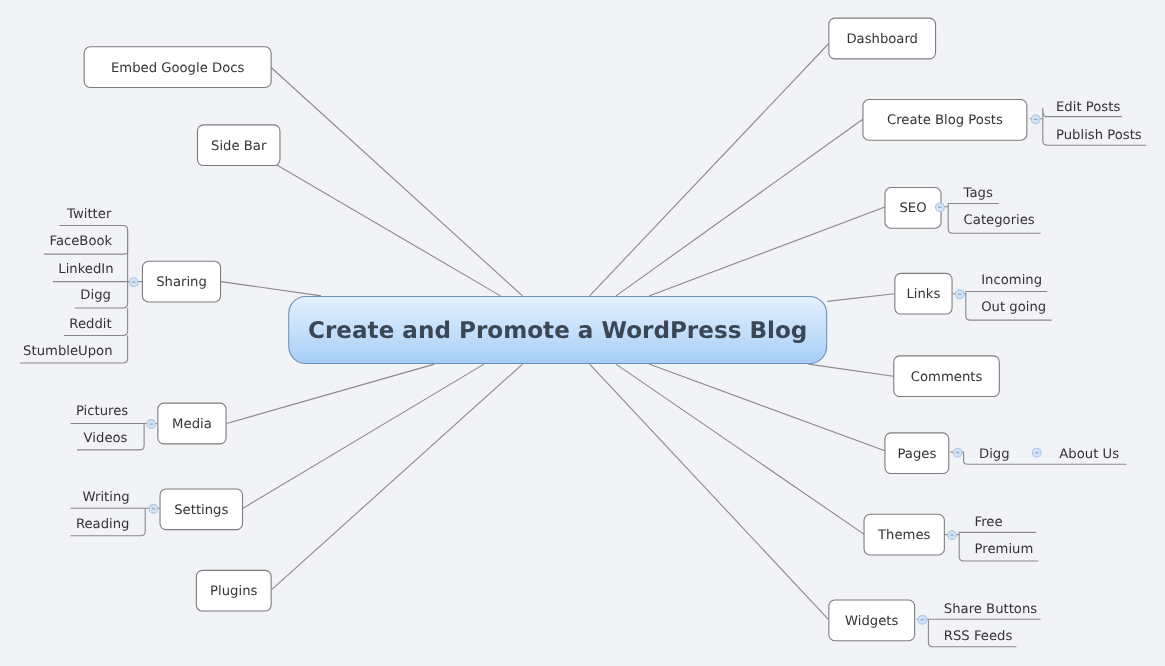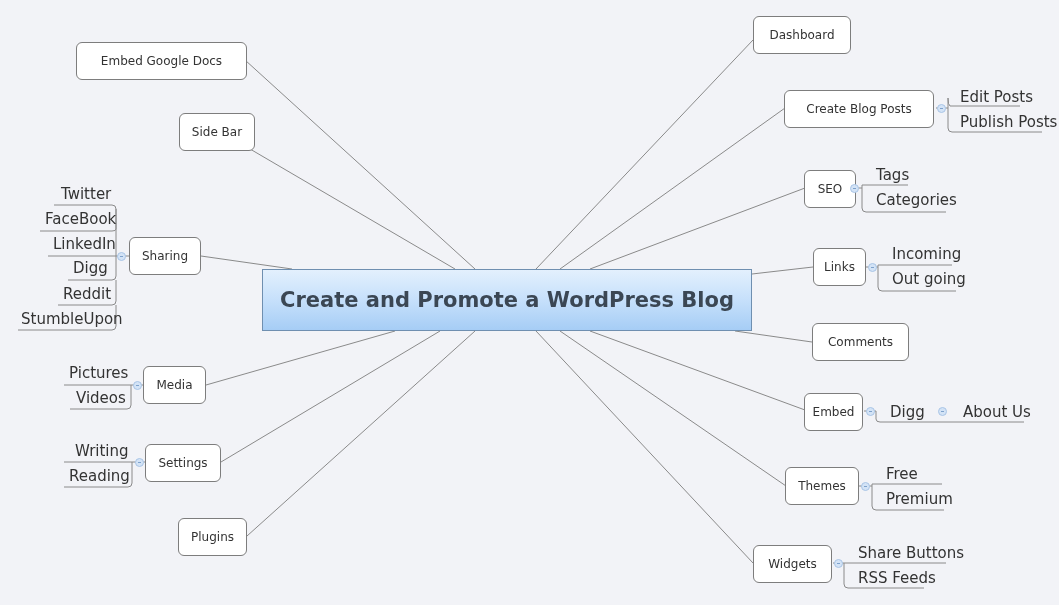--- a/index.html
+++ b/index.html
@@ -3,25 +3,25 @@
 <meta charset="utf-8">
 <style>
   html, body { margin:0; padding:0; }
   body { width:1059px; height:605px; background:#f2f3f7; position:relative; overflow:hidden;
          font-family:"DejaVu Sans", "Liberation Sans", sans-serif; color:#333; }
   #wires { position:absolute; left:0; top:0; width:1059px; height:605px; }
   .node { position:absolute; box-sizing:border-box; background:#fff; border:1px solid #7d7d7d;
           border-radius:6px; font-size:12px; color:#333; display:flex; align-items:center;
           justify-content:center; white-space:nowrap; cursor:pointer; }
   .central { position:absolute; left:262px; top:269px; width:490px; height:62px; box-sizing:border-box;
-             border:1px solid #6f8fb0; border-radius:0;
+             border:1px solid #6f8fb0; border-radius:16px;
              background:linear-gradient(#e3f0fd 0%, #c6e0fb 50%, #a6cdf5 100%);
              font-family:"DejaVu Sans", sans-serif; font-weight:bold; font-size:21px; color:#3b4754;
              display:flex; align-items:center; justify-content:center; cursor:pointer; }
-  .leaf { position:absolute; font-size:15px; color:#333; white-space:nowrap; cursor:pointer; line-height:16px; }
+  .leaf { position:absolute; font-size:12px; color:#333; white-space:nowrap; cursor:pointer; line-height:16px; }
   .collapse { position:absolute; width:9px; height:9px; border-radius:50%; background:#d3e3f6;
               border:1px solid #a9c5e6; box-sizing:border-box; cursor:pointer; }
   .collapse::after { content:""; position:absolute; left:2px; top:3px; width:3px; height:1px; background:#7ea2cc; }
 </style>
 </head>
 <body>
 
 <svg id="wires" xmlns="http://www.w3.org/2000/svg">
   <g stroke="#8a8a8a" stroke-width="1" fill="none">
 
@@ -68,21 +68,21 @@
   </g>
 </svg>
 
 <div class="central">Create and Promote a WordPress Blog</div>
 
 <div class="node" style="left:753px;top:16px;width:98px;height:38px;">Dashboard</div>
 <div class="node" style="left:784px;top:90px;width:150px;height:38px;">Create Blog Posts</div>
 <div class="node" style="left:804px;top:170px;width:52px;height:38px;">SEO</div>
 <div class="node" style="left:813px;top:248px;width:53px;height:38px;">Links</div>
 <div class="node" style="left:812px;top:323px;width:97px;height:38px;">Comments</div>
-<div class="node" style="left:804px;top:393px;width:59px;height:38px;">Embed</div>
+<div class="node" style="left:804px;top:393px;width:59px;height:38px;">Pages</div>
 <div class="node" style="left:785px;top:467px;width:74px;height:38px;">Themes</div>
 <div class="node" style="left:753px;top:545px;width:79px;height:38px;">Widgets</div>
 
 <div class="node" style="left:76px;top:42px;width:171px;height:38px;">Embed Google Docs</div>
 <div class="node" style="left:145px;top:113px;width:76px;height:38px;margin-left:34px;">Side Bar</div>
 <div class="node" style="left:129px;top:237px;width:72px;height:38px;">Sharing</div>
 <div class="node" style="left:143px;top:366px;width:63px;height:38px;">Media</div>
 <div class="node" style="left:145px;top:444px;width:76px;height:38px;">Settings</div>
 <div class="node" style="left:178px;top:518px;width:69px;height:38px;">Plugins</div>
 

